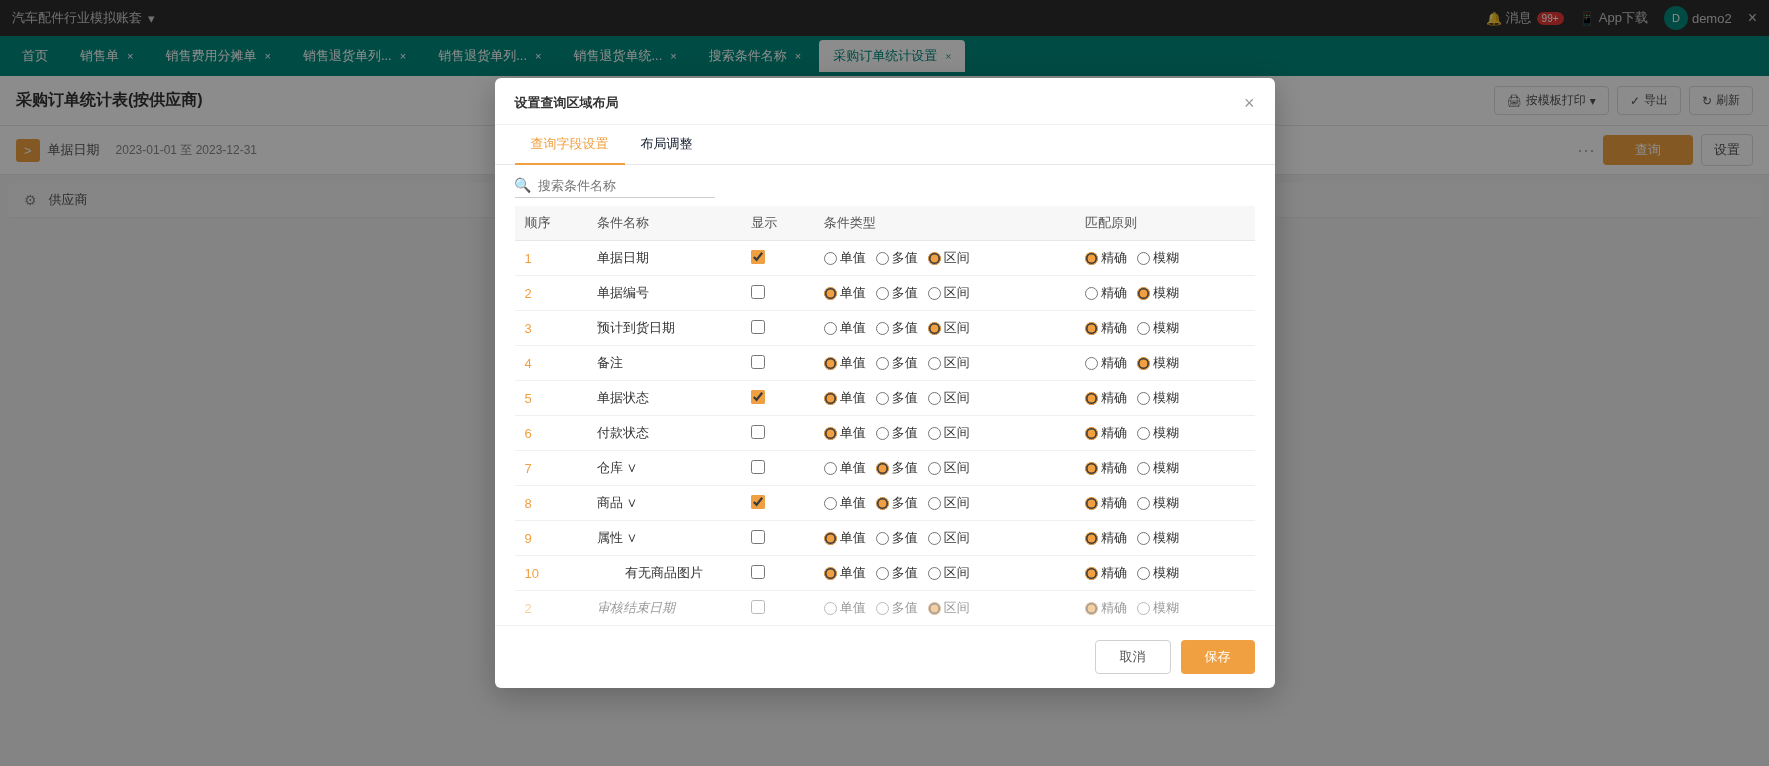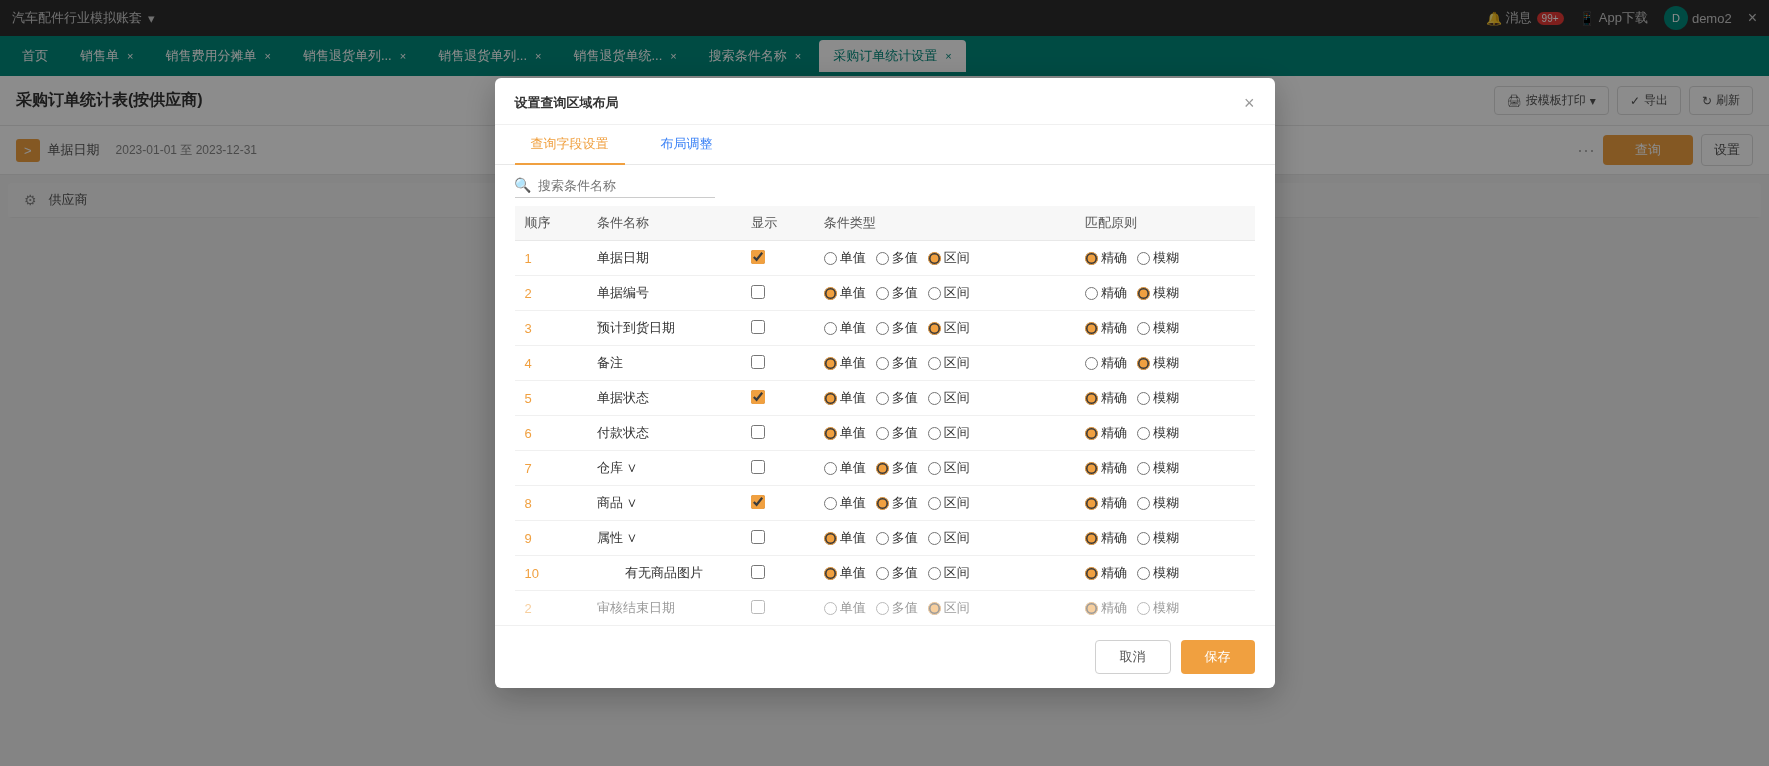--- a/index.html
+++ b/index.html
@@ -41,21 +41,21 @@
       padding: 4px 14px;
       border-radius: 4px 4px 0 0;
       cursor: pointer;
       font-size: 13px;
       display: flex;
       align-items: center;
       gap: 4px;
       height: 32px;
       white-space: nowrap;
     }
-    .nav-tab.active { background: #fff; color: #00897b; }
+    .nav-tab.active { background: #fff; color: #00897b; font-family: Liberation Serif, serif; }
     .nav-tab .close-x { font-size: 11px; color: inherit; margin-left: 4px; }
 
     
     .page-header {
       background: #fff;
       border-bottom: 1px solid #e8e8e8;
       padding: 10px 16px;
       display: flex;
       align-items: center;
       justify-content: space-between;
@@ -130,27 +130,26 @@
       border-bottom: 1px solid #f0f0f0;
     }
     .dialog-title { font-size: 13px; font-weight: bold; color: #333; }
     .dialog-close { cursor: pointer; color: #999; font-size: 18px; line-height: 1; }
 
     
     .dialog-tabs {
       display: flex;
       padding: 0 20px;
       border-bottom: 1px solid #e8e8e8;
-      gap: 20px;
     }
     .dialog-tab {
       padding: 10px 16px;
       cursor: pointer;
       font-size: 13px;
-      color: #3b82f6;
+      color: #0f172a;
       border-bottom: 2px solid transparent;
       margin-bottom: -1px;
     }
     .dialog-tab.active {
       color: #f0a040;
       border-bottom-color: #f0a040;
       font-weight: 500;
     }
 
     
@@ -700,21 +699,21 @@
                   </label>
                   <label class="radio-item">
                     <input type="radio" name="match_10" style="">
                     <span>模糊</span>
                   </label>
                 </div>
               </td>
             </tr>
             <tr style="opacity: 0.5;">
               <td><span class="seq-num">2</span></td>
-              <td style="font-weight: normal;"><span>审核结束日期</span></td>
+              <td style="font-weight: normal; font-style: italic;"><span>审核结束日期</span></td>
               <td><input type="checkbox" style=""></td>
               <td>
                 <div class="radio-group">
                   <label class="radio-item">
                     <input type="radio" name="type_11" style="">
                     <span>单值</span>
                   </label>
                   <label class="radio-item">
                     <input type="radio" name="type_11" style="">
                     <span>多值</span>

